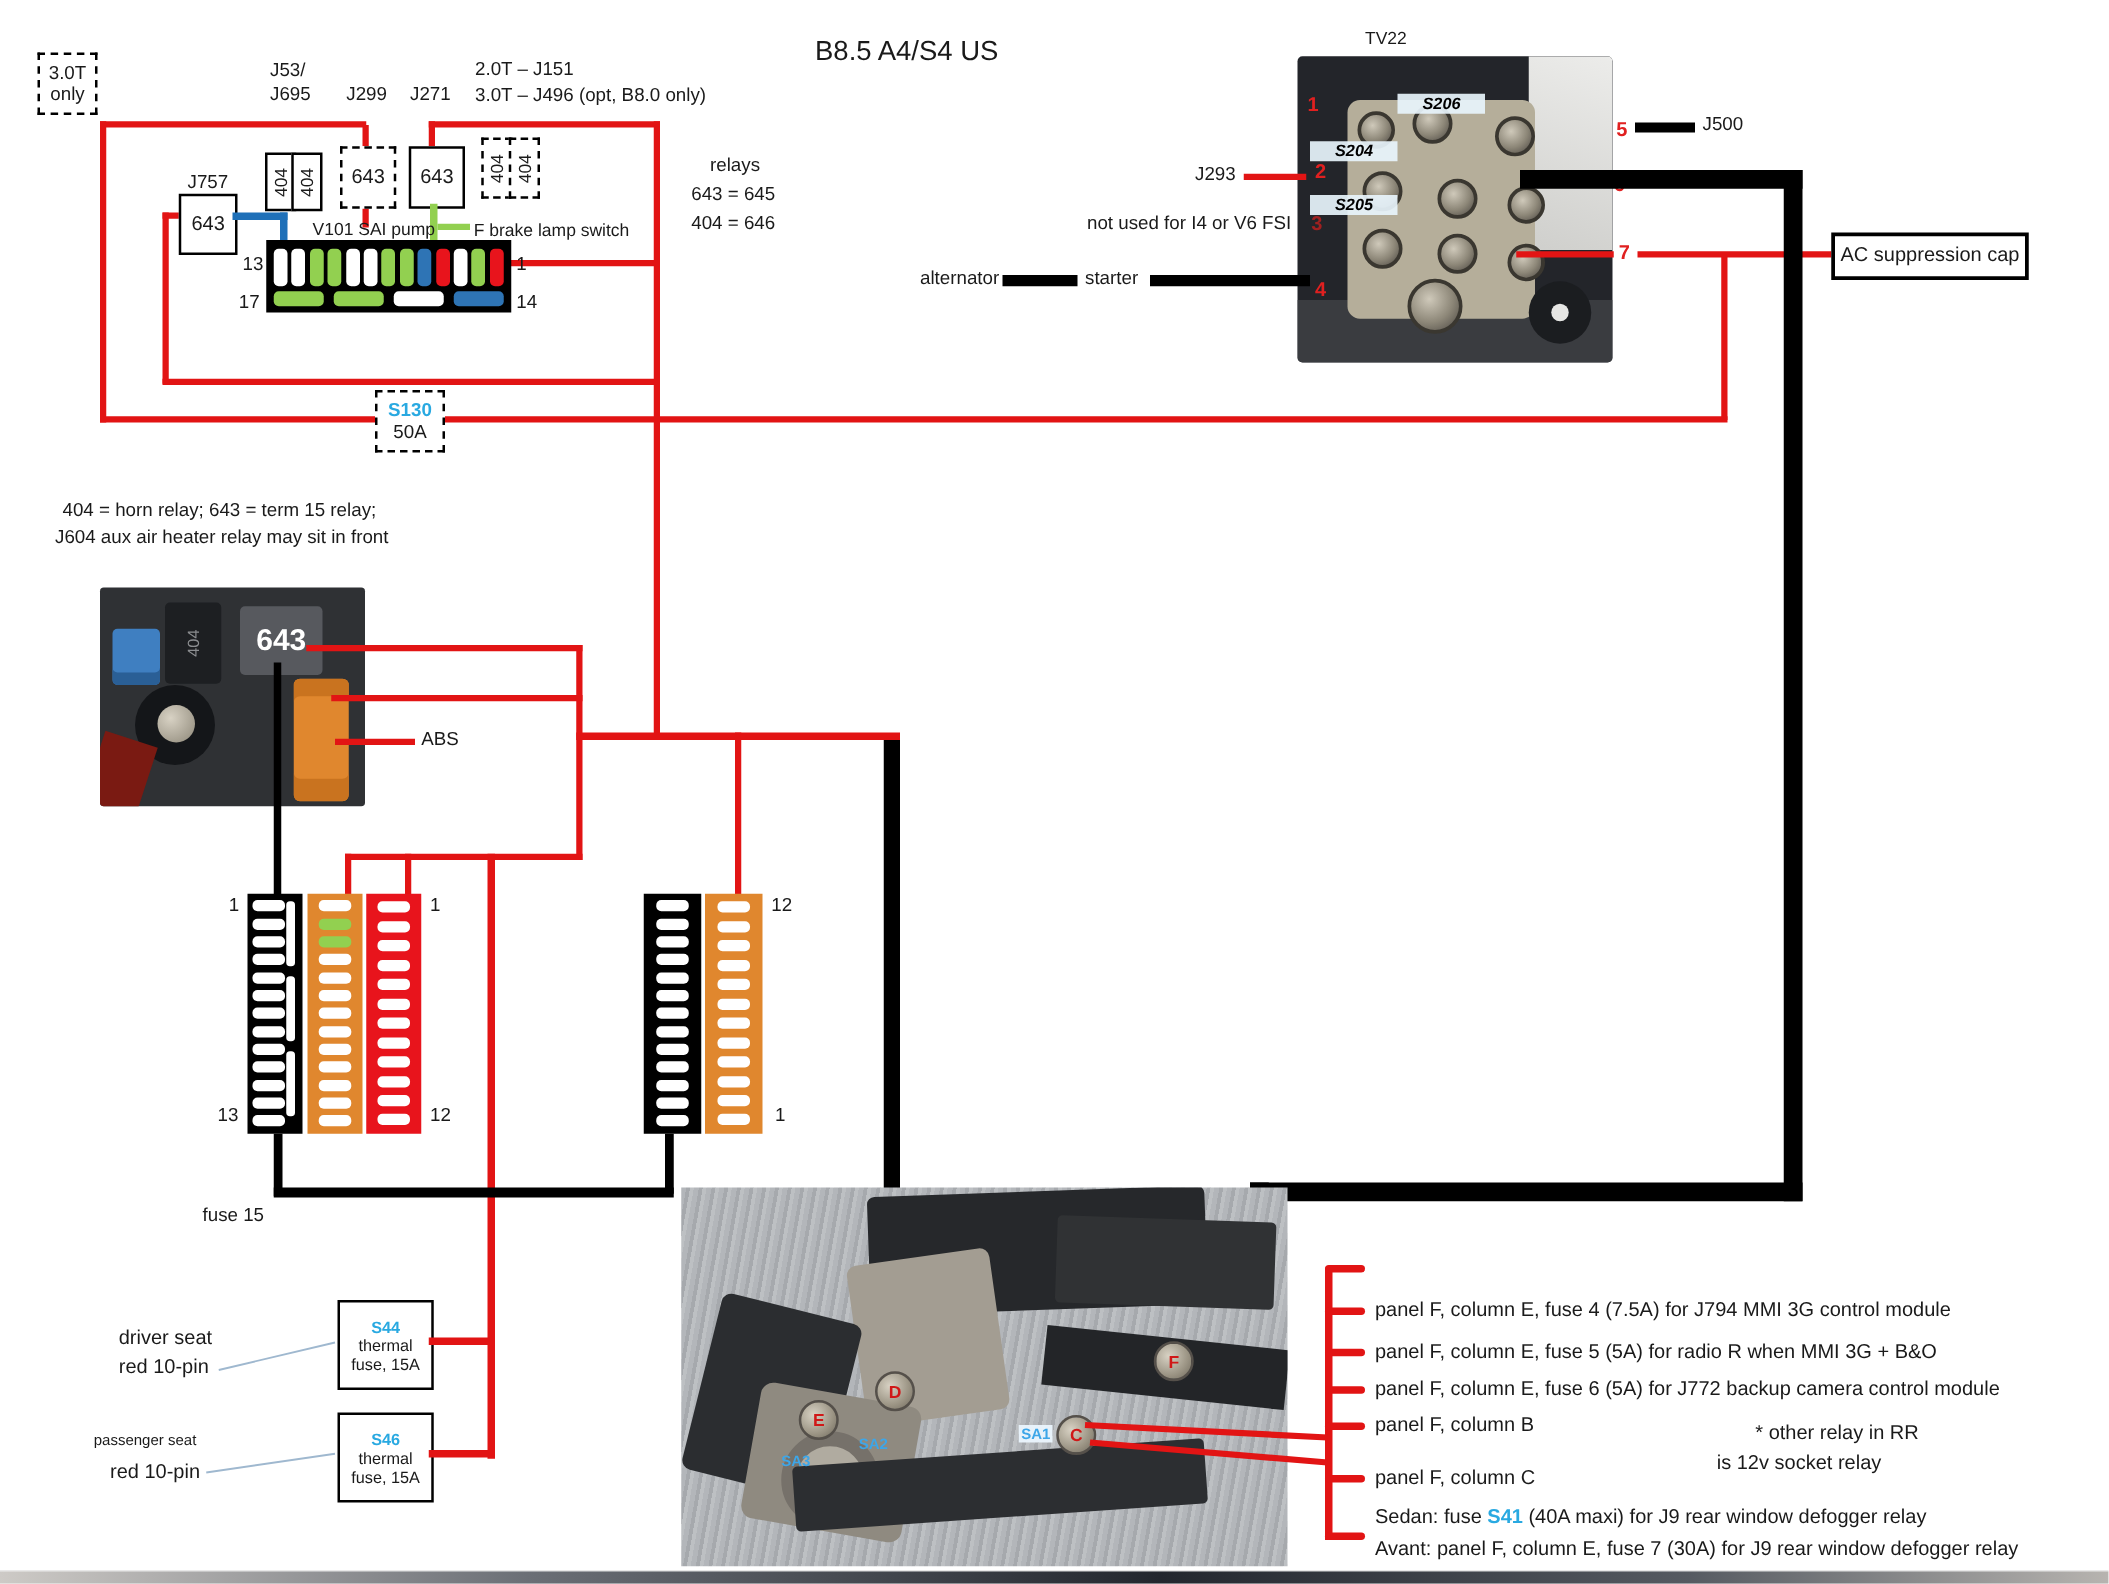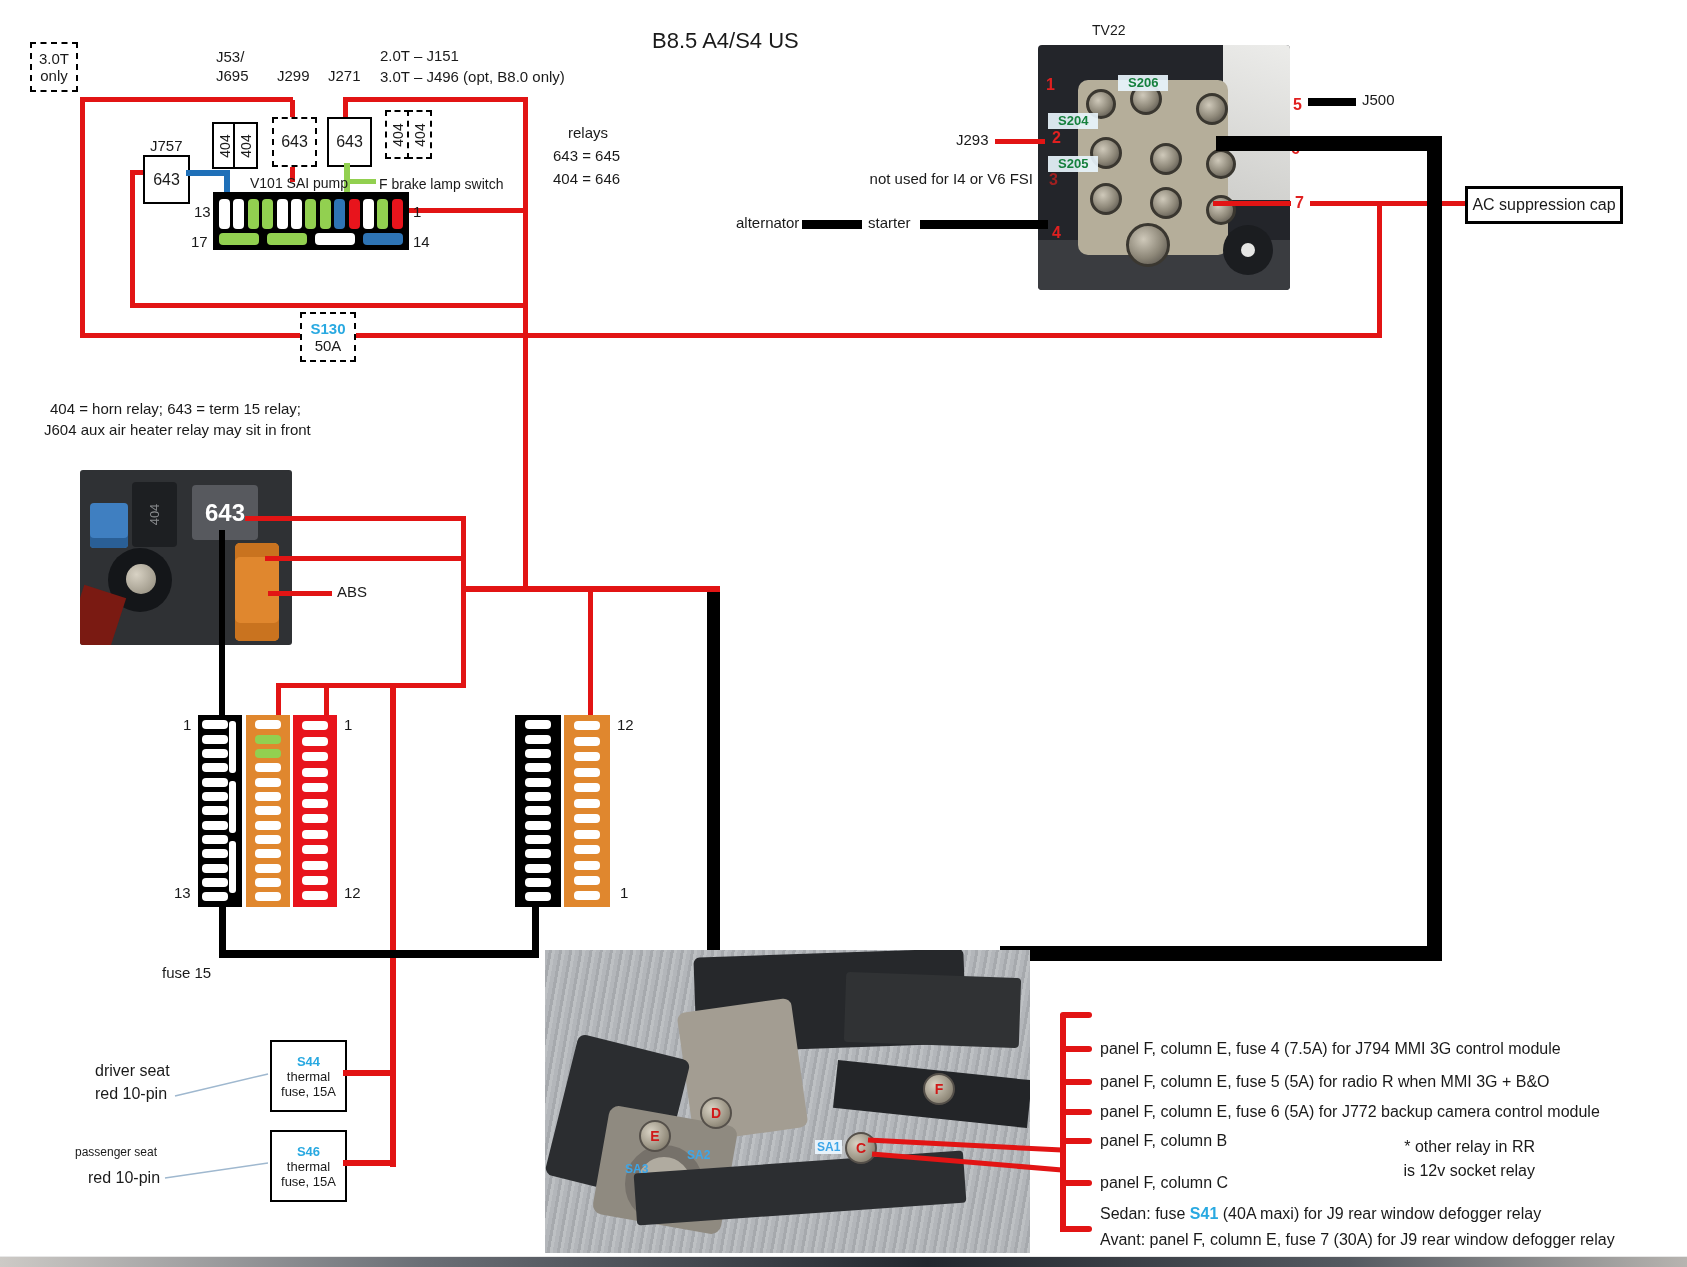--- a/index.html
+++ b/index.html
@@ -21,22 +21,22 @@
   .fusecol{position:absolute;display:flex;flex-direction:column;justify-content:space-evenly;align-items:center;}
   .hstrip .fuse{width:11px;height:30px;border-radius:4px;}
   .hstrip2 .fuse{width:40px;height:12px;border-radius:4px;}
   .vpanel .fuse{width:26px;height:9px;border-radius:4px;}
   .photo{position:absolute;overflow:hidden;}
   .bolt{position:absolute;width:28px;height:28px;border-radius:50%;
         background:radial-gradient(circle at 35% 35%,#d8d2c4,#9b9484 60%,#6e685c);
         display:flex;align-items:center;justify-content:center;
         color:#d01818;font-weight:bold;font-size:14px;border:2px solid #55504a;}
   .salabel{position:absolute;color:#3da6e8;font-weight:bold;font-size:12px;}
-  .scode-tag{position:absolute;background:rgba(232,244,252,.92);color:#15803d;font-weight:bold;
-             font-size:13px;padding:0 10px;line-height:16px;}
+  .scode-tag{position:absolute;background:rgba(232,244,252,.92);color:#000000;font-weight:bold;
+             font-size:13px;padding:0 20px;line-height:16px;font-style:italic;}
   .rednum{position:absolute;color:#e02020;font-weight:bold;font-size:16px;}
   .stud{position:absolute;border-radius:50%;background:radial-gradient(circle at 38% 35%,#cfc9ba,#8d8778 55%,#4a4641);border:3px solid #3a3730;}
   .listline{position:absolute;white-space:nowrap;font-size:16px;}
 </style>
 </head>
 <body>
 
 <div id="canvas">
 
   <div class="txt" style="left:652px;top:28px;font-size:22px;">B8.5 A4/S4 US</div>
@@ -371,21 +371,21 @@
   <div class="listline" style="left:1100px;top:1103px;">panel F, column E, fuse 6 (5A) for J772 backup camera control module</div>
   <div class="listline" style="left:1100px;top:1132px;">panel F, column B</div>
   <div class="listline" style="left:1100px;top:1174px;">panel F, column C</div>
 
   <div class="listline" style="left:1100px;top:1205px;">
     <span>Sedan: fuse </span><span class="bluecode">S41</span><span> (40A maxi) for J9 rear window defogger relay</span>
   </div>
   <div class="listline" style="left:1100px;top:1231px;">Avant: panel F, column E, fuse 7 (30A) for J9 rear window defogger relay</div>
 
   <div class="txt" style="left:1330px;top:1138px;width:205px;text-align:right;font-size:16px;">* other relay in RR</div>
-  <div class="txt" style="left:1330px;top:1162px;width:205px;text-align:right;font-size:16px;">is 12v socket relay</div>
+  <div class="txt" style="left:1300px;top:1162px;width:205px;text-align:right;font-size:16px;">is 12v socket relay</div>
 
   <svg class="abs" style="left:0;top:0;width:1687px;height:1267px;pointer-events:none;" viewBox="0 0 1687 1267">
     <line x1="868" y1="1140" x2="1062" y2="1150" stroke="#e21414" stroke-width="5"></line>
     <line x1="872" y1="1154" x2="1062" y2="1170" stroke="#e21414" stroke-width="5"></line>
     <line x1="175" y1="1096" x2="268" y2="1074" stroke="#9fb8cf" stroke-width="1.5"></line>
     <line x1="165" y1="1178" x2="268" y2="1163" stroke="#9fb8cf" stroke-width="1.5"></line>
   </svg>
 
   <div class="abs" style="left:0;top:1256px;width:1687px;height:11px;background:linear-gradient(to right,#cdcac6,#6b6f76 25%,#23272e 55%,#555a61 80%,#b7b4b0);border-top:1px solid #e8e8e8;"></div>
 

